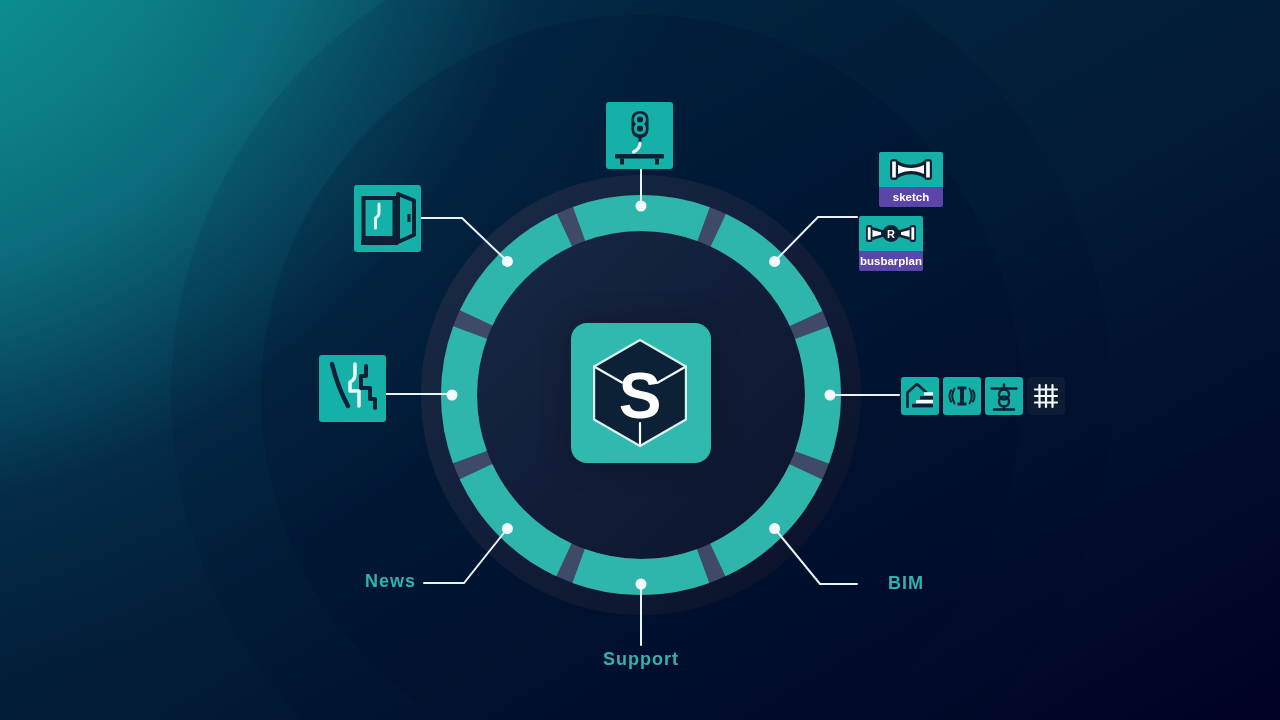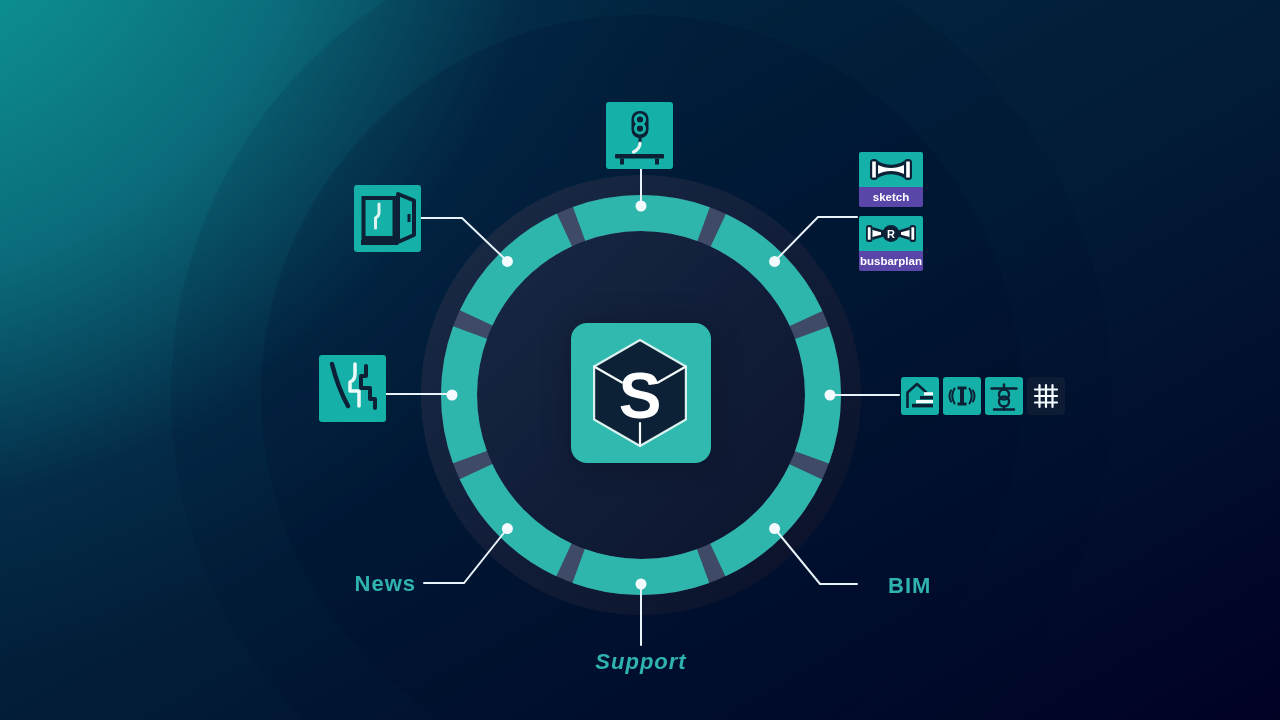--- a/index.html
+++ b/index.html
@@ -19,29 +19,29 @@
   .ring-svg{position:absolute;left:0;top:0;}
   .tile{position:absolute;background:#15b1a8;border-radius:3px;}
   .tile svg{display:block;}
   .tile-top{left:606px;top:102px;width:67px;height:67px;}
   .tile-topleft{left:354px;top:185px;width:67px;height:67px;}
   .tile-left{left:319px;top:355px;width:67px;height:67px;}
   .mini{width:38px;height:38px;top:377px;}
   .m1{left:901px;} .m2{left:943px;} .m3{left:985px;}
   .m4{left:1027px;background:#0d1c33;}
   .app{position:absolute;left:859px;width:64px;}
-  .app-a{top:152px;} .app-b{top:216px;}
+  .app-a{top:152px;margin-left:20px;} .app-b{top:216px;}
   .app-icon{width:64px;height:35px;background:#15b1a8;border-radius:2px 2px 0 0;}
   .app-label{width:64px;height:20px;background:#5a46a9;color:#fff;font-size:11.5px;
     font-weight:bold;text-align:center;line-height:20px;border-radius:0 0 2px 2px;}
   .center-tile{position:absolute;left:571px;top:323px;width:140px;height:140px;
     background:#2fb9af;border-radius:16px;box-shadow:0 0 30px rgba(0,0,0,0.25);}
-  .label{position:absolute;color:#2fb3b1;font-size:22px;font-weight:bold;letter-spacing:1px;}
+  .label{position:absolute;color:#2fb3b1;font-size:18px;font-weight:bold;letter-spacing:1px;}
   .label-news{left:306px;top:571px;width:110px;text-align:right;}
-  .label-support{left:575px;top:649px;width:132px;text-align:center;font-style:italic;}
+  .label-support{left:575px;top:649px;width:132px;text-align:center;}
   .label-bim{left:888px;top:573px;}
 </style>
 </head>
 <body>
 
 <div class="stage">
 
   <div class="bgcircle c1"></div>
   <div class="bgcircle c2"></div>
   <div class="navy-disk"></div>

